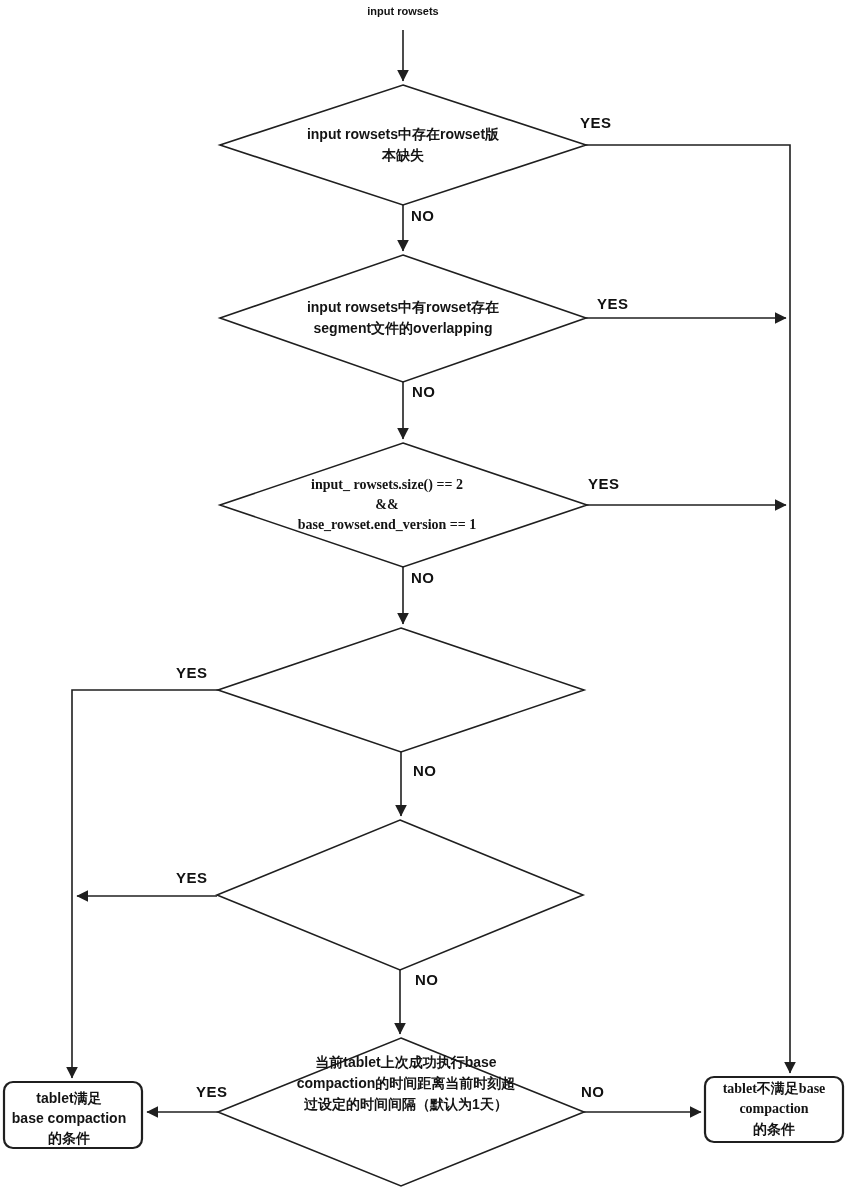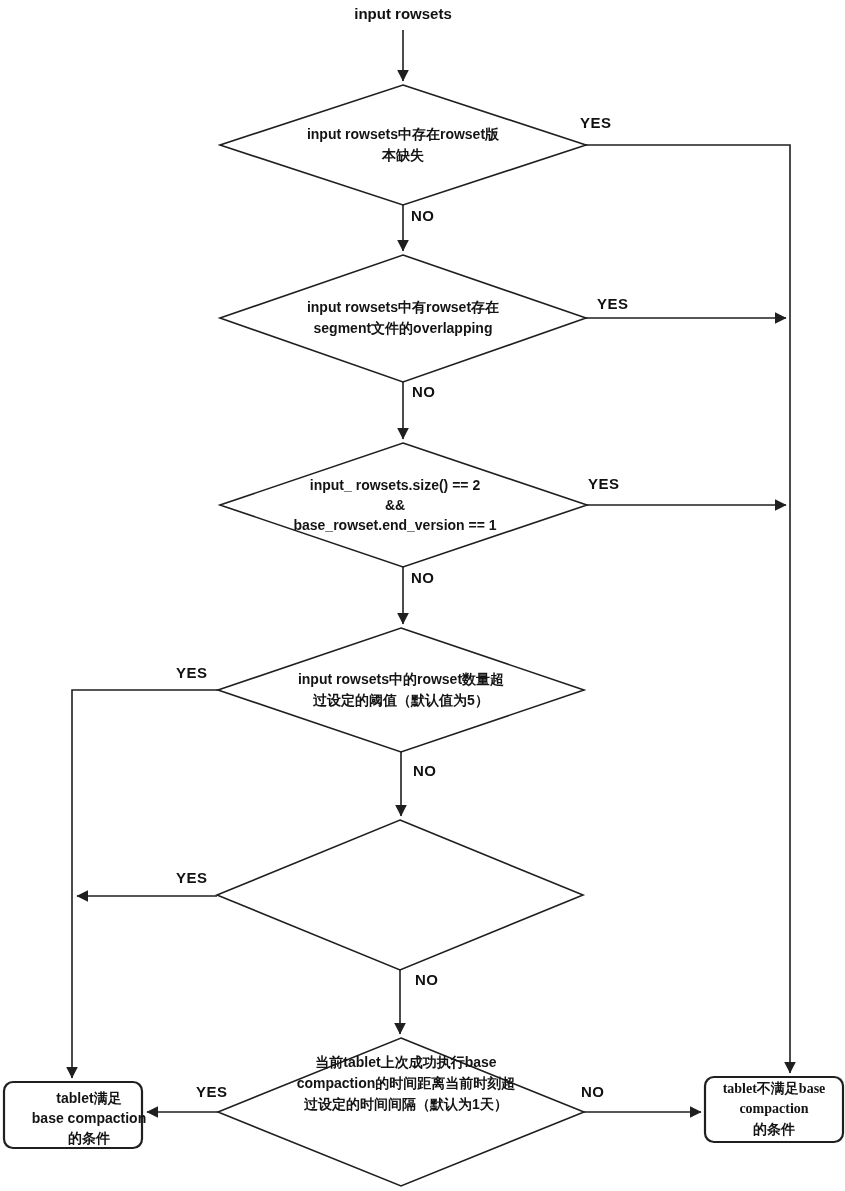--- a/index.html
+++ b/index.html
@@ -3,39 +3,39 @@
 <meta charset="utf-8">
 <style>
   html,body{margin:0;padding:0;background:#ffffff;}
   .stage{
     position:relative;width:845px;height:1191px;background:#ffffff;
     font-family:"Liberation Sans","DejaVu Sans",sans-serif;color:#1a1a1a;overflow:hidden;
   }
   svg.layer{position:absolute;left:0;top:0;width:845px;height:1191px;}
   .title{
     position:absolute;left:303px;top:5px;width:200px;text-align:center;
-    font-weight:700;font-size:15px;color:#111;
+    font-weight:700;font-size:11px;color:#111;
   }
   .node-label{
     position:absolute;display:flex;align-items:center;justify-content:center;
     text-align:center;font-weight:700;font-size:14px;line-height:1.5;
     white-space:pre-line;color:#141414;
   }
   .edge-label{
     position:absolute;font-size:15px;font-weight:700;color:#111;letter-spacing:0.5px;
   }
   
   #lbl-d1{left:253px;top:103px;width:300px;height:84px;}
   #lbl-d2{left:253px;top:276px;width:300px;height:84px;}
-  #lbl-d3{left:245px;top:461px;width:300px;height:88px;line-height:1.45;}
+  #lbl-d3{left:237px;top:461px;width:300px;height:88px;line-height:1.45;font-family:Liberation Serif, serif;}
   #lbl-d4{left:251px;top:648px;width:300px;height:84px;}
   #lbl-d5{left:250px;top:843px;width:300px;height:104px;}
   #lbl-d6{left:251px;top:1031px;width:310px;height:104px;}
   
-  #lbl-box-yes{left:20px;top:1082px;width:138px;height:72px;line-height:1.45;}
+  #lbl-box-yes{left:0;top:1082px;width:138px;height:72px;line-height:1.45;}
   #lbl-box-no{left:705px;top:1077px;width:138px;height:65px;line-height:1.45;font-family:Liberation Serif, serif;}
   
   #el-d1-yes{left:580px;top:114px;}
   #el-d1-no {left:411px;top:207px;}
   #el-d2-yes{left:597px;top:295px;}
   #el-d2-no {left:412px;top:383px;}
   #el-d3-yes{left:588px;top:475px;}
   #el-d3-no {left:411px;top:569px;}
   #el-d4-yes{left:176px;top:664px;}
   #el-d4-no {left:413px;top:762px;}
@@ -89,22 +89,20 @@
 
   <div class="title">input rowsets</div>
 
   <div class="node-label" id="lbl-d1">input rowsets中存在rowset版
 本缺失</div>
   <div class="node-label" id="lbl-d2">input rowsets中有rowset存在
 segment文件的overlapping</div>
   <div class="node-label" id="lbl-d3">input_ rowsets.size() == 2
 &amp;&amp;
 base_rowset.end_version == 1</div>
-  <div class="node-label" id="lbl-d4">input rowsets中的rowset数量超
-过设定的阈值（默认值为5）</div>
   <div class="node-label" id="lbl-d6">当前tablet上次成功执行base
 compaction的时间距离当前时刻超
 过设定的时间间隔（默认为1天）</div>
 
   <div class="node-label" id="lbl-box-yes">tablet满足
 base compaction
 的条件</div>
   <div class="node-label" id="lbl-box-no">tablet不满足base
 compaction
 的条件</div>

